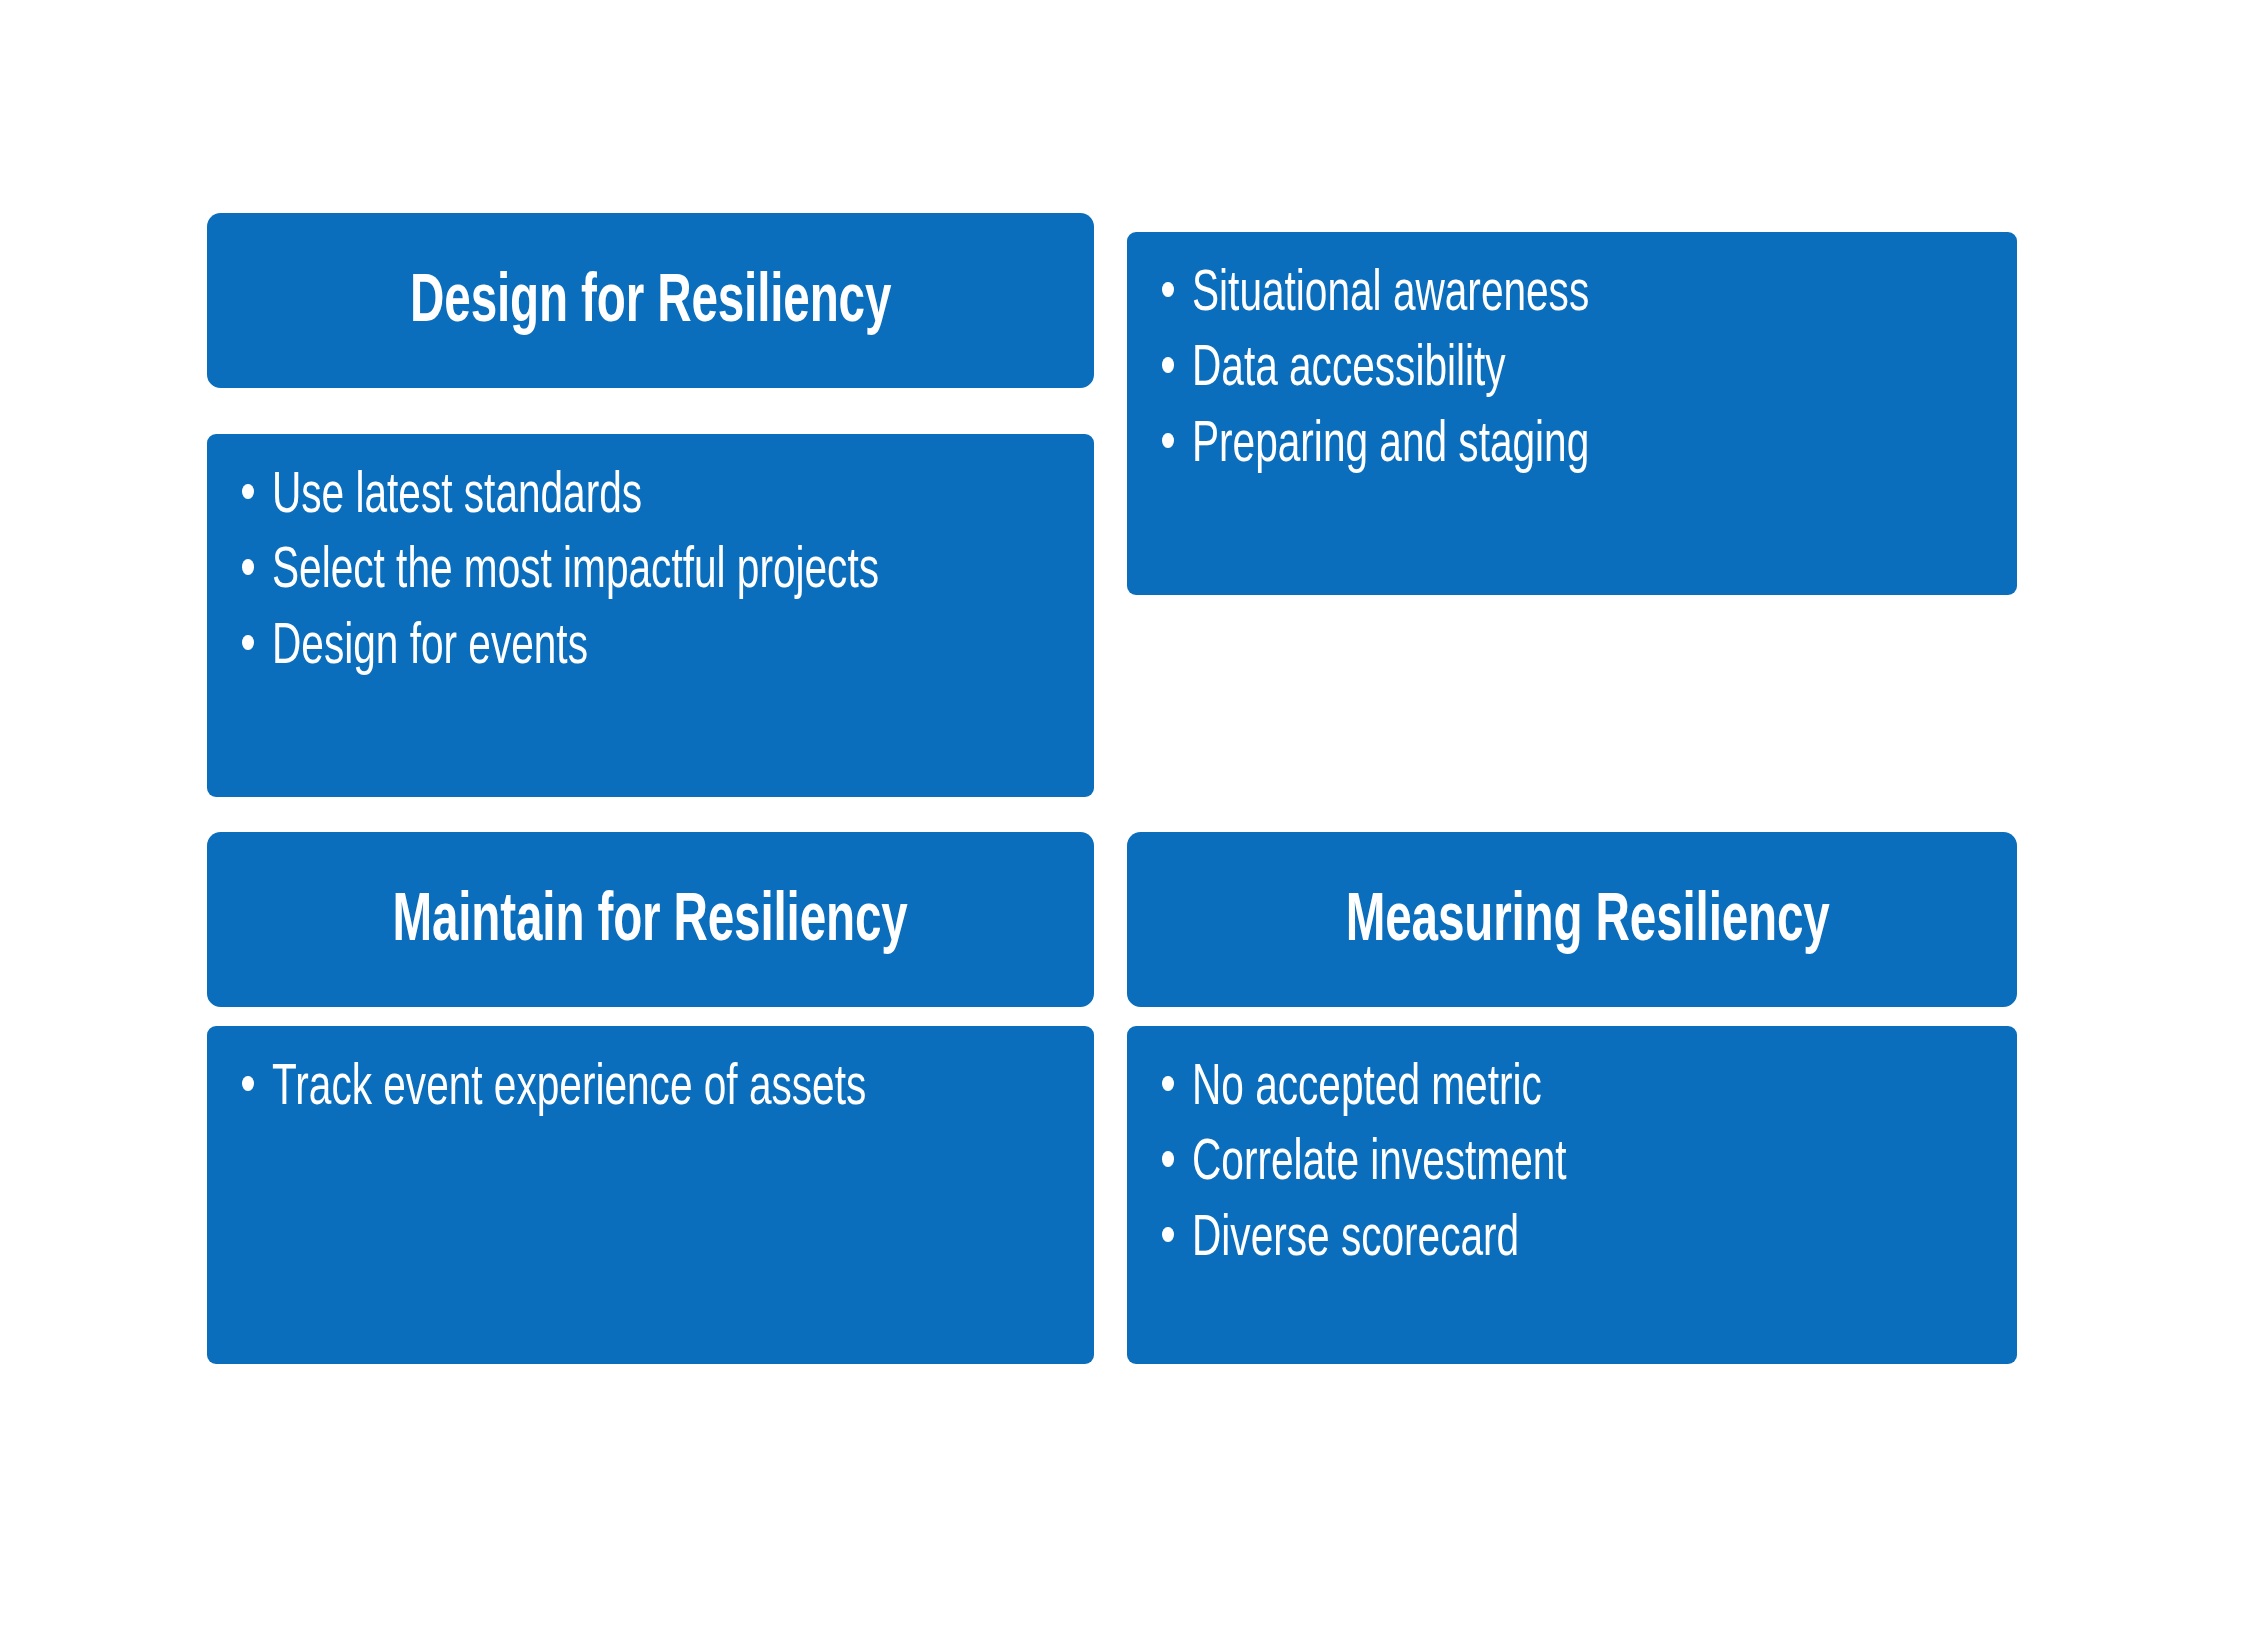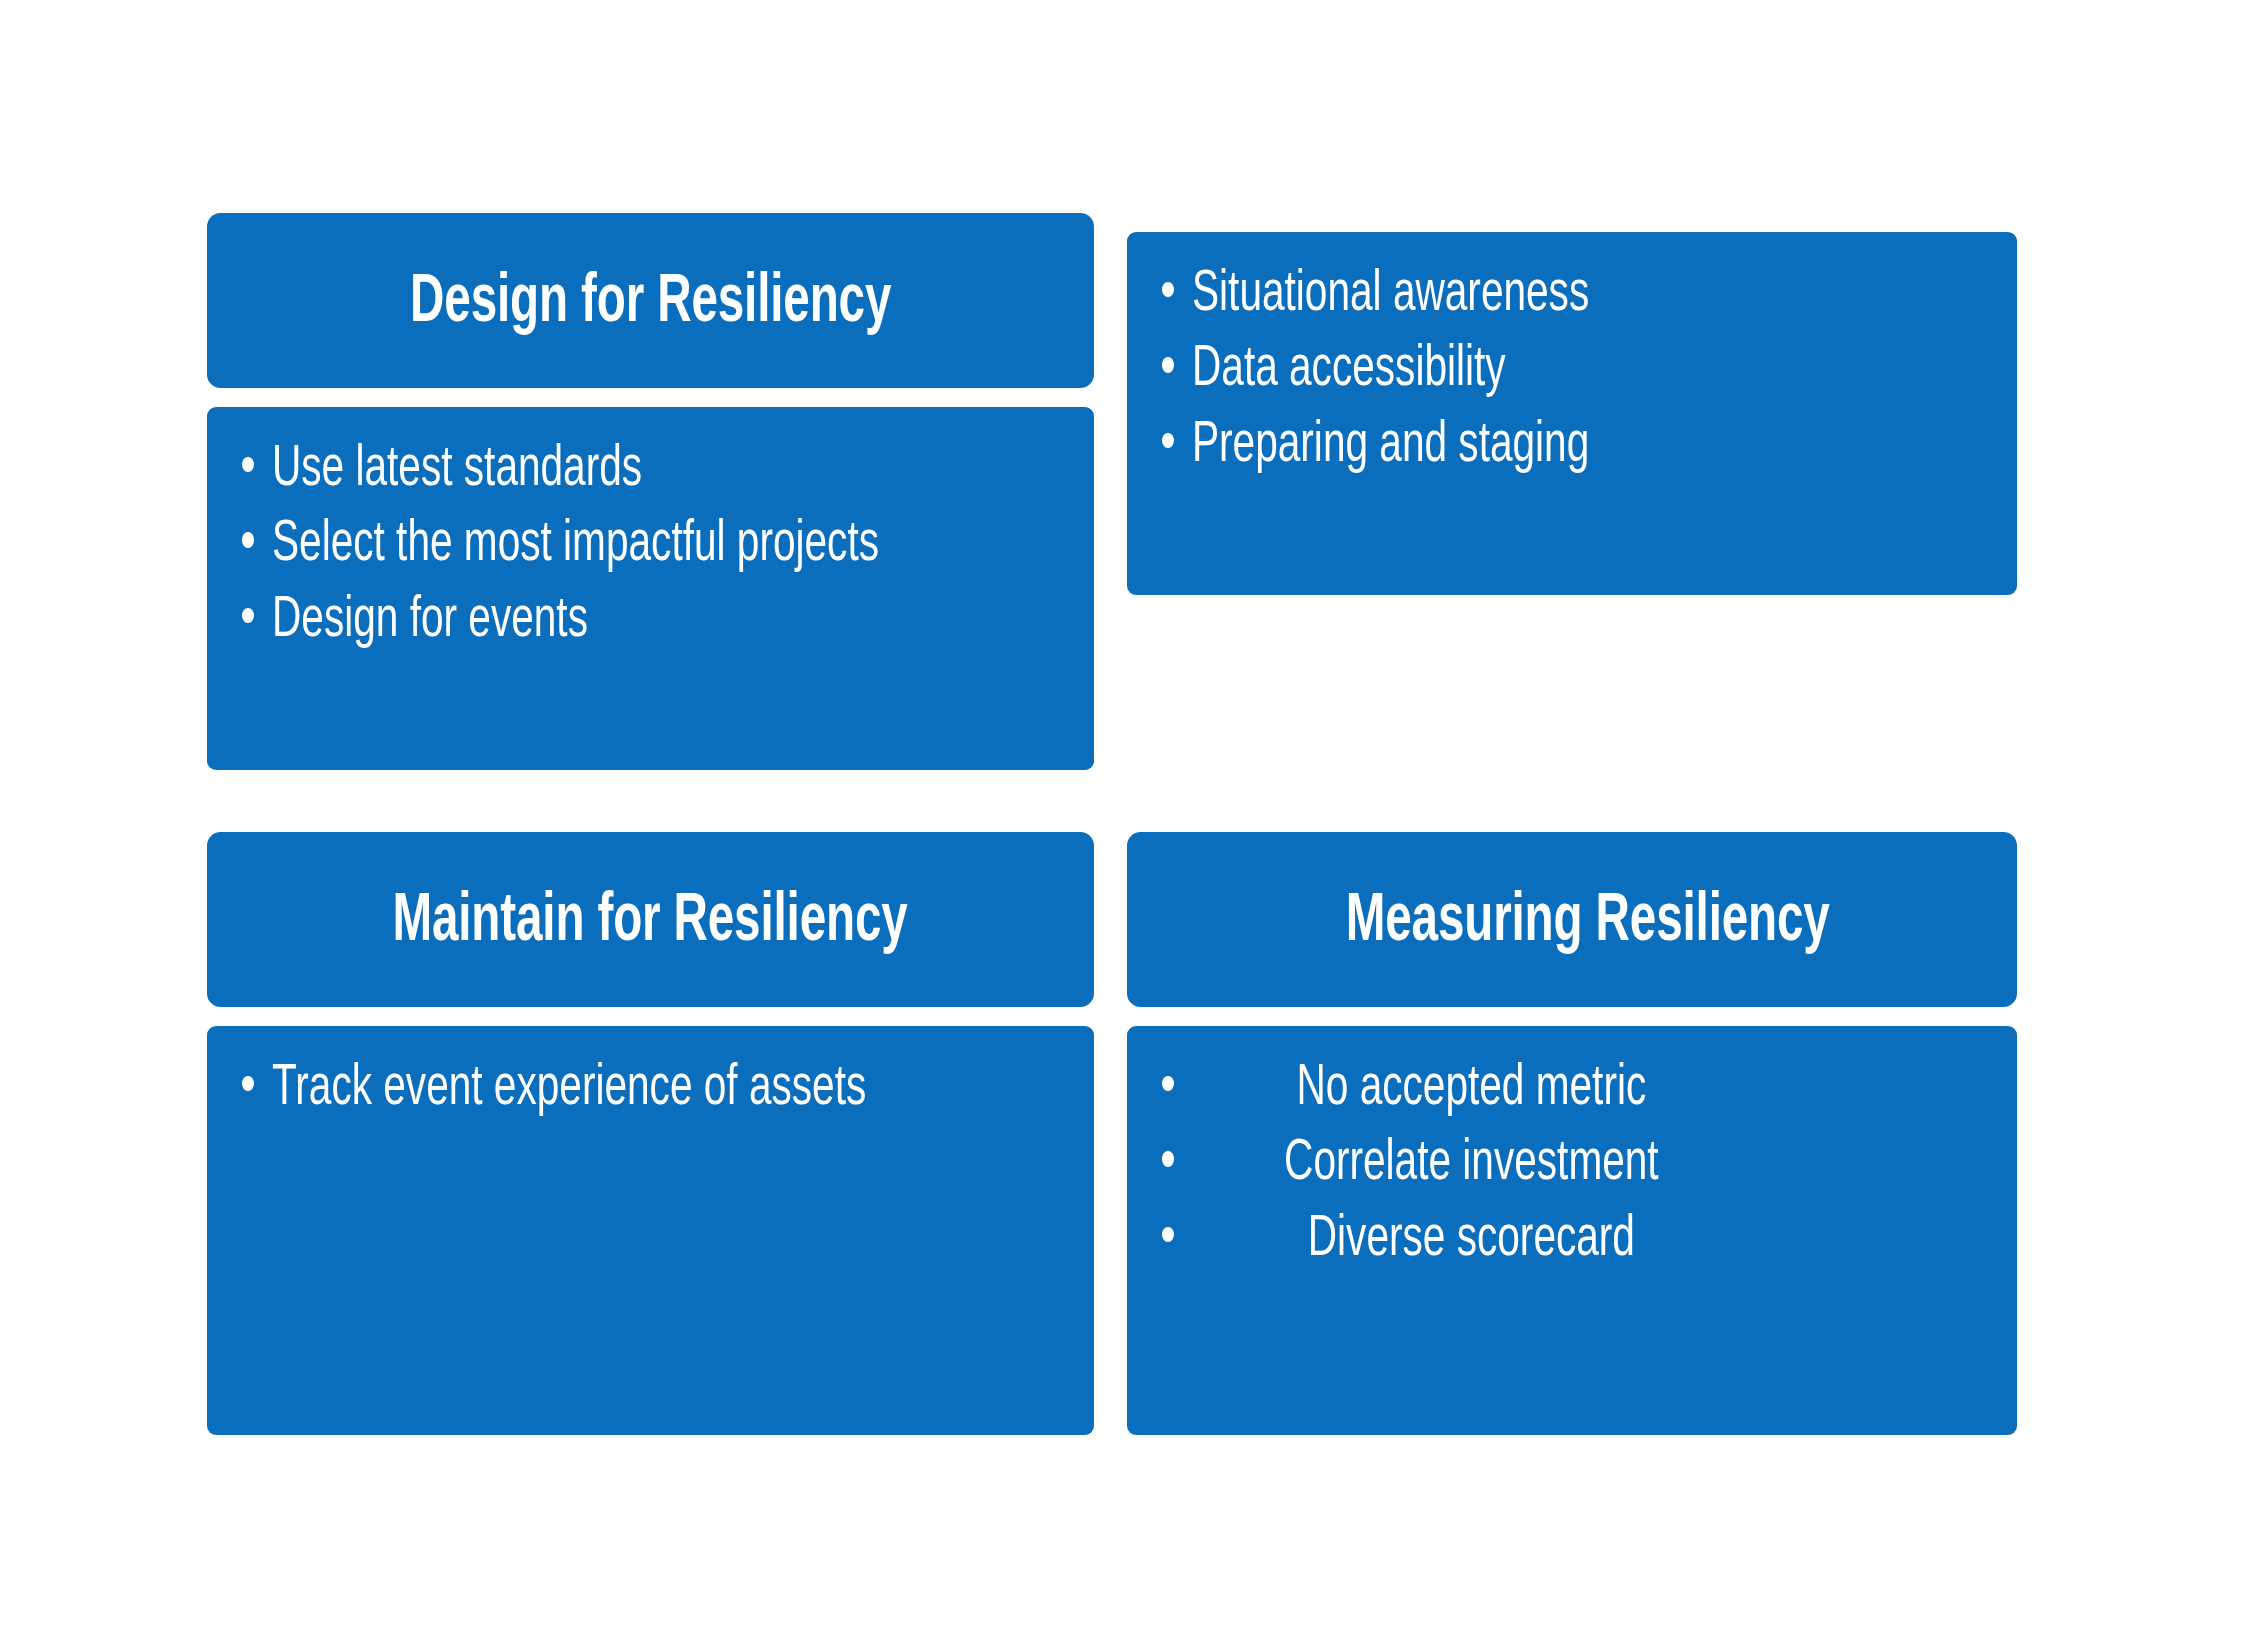--- a/index.html
+++ b/index.html
@@ -22,21 +22,21 @@
     background: #ffffff;
   }
 
   
   .quadrant {
     position: absolute;
     display: flex;
     flex-direction: column;
   }
 
-  .q-tl { left: 207px;  top: 213px;  width: 887px; }
+  .q-tl { left: 207px;  top: 213px;  width: 887px; gap: 27px; }
   .q-tr { left: 1127px; top: 213px;  width: 890px; }
   .q-bl { left: 207px;  top: 832px; width: 887px; }
   .q-br { left: 1127px; top: 832px; width: 890px; }
 
   
   .card-header {
     box-sizing: border-box;
     width: 100%;
     height: 175px;
     background: #0A6EBD;
@@ -63,21 +63,21 @@
   .card-body {
     box-sizing: border-box;
     width: 100%;
     background: #0A6EBD;
     border-radius: 9px;
     margin-top: 19px;
     padding: 28px 27px 18px 35px;
     overflow: hidden;
   }
   .q-tl .card-body, .q-tr .card-body { height: 363px; }
-  .q-bl .card-body, .q-br .card-body { height: 409px; text-align: center; }
+  .q-bl .card-body, .q-br .card-body { height: 338px; }
 
   .bullet-list {
     list-style: none;
     margin: 0;
     padding: 0;
   }
   .bullet-item {
     display: flex;
     align-items: flex-start;
     color: #ffffff;

